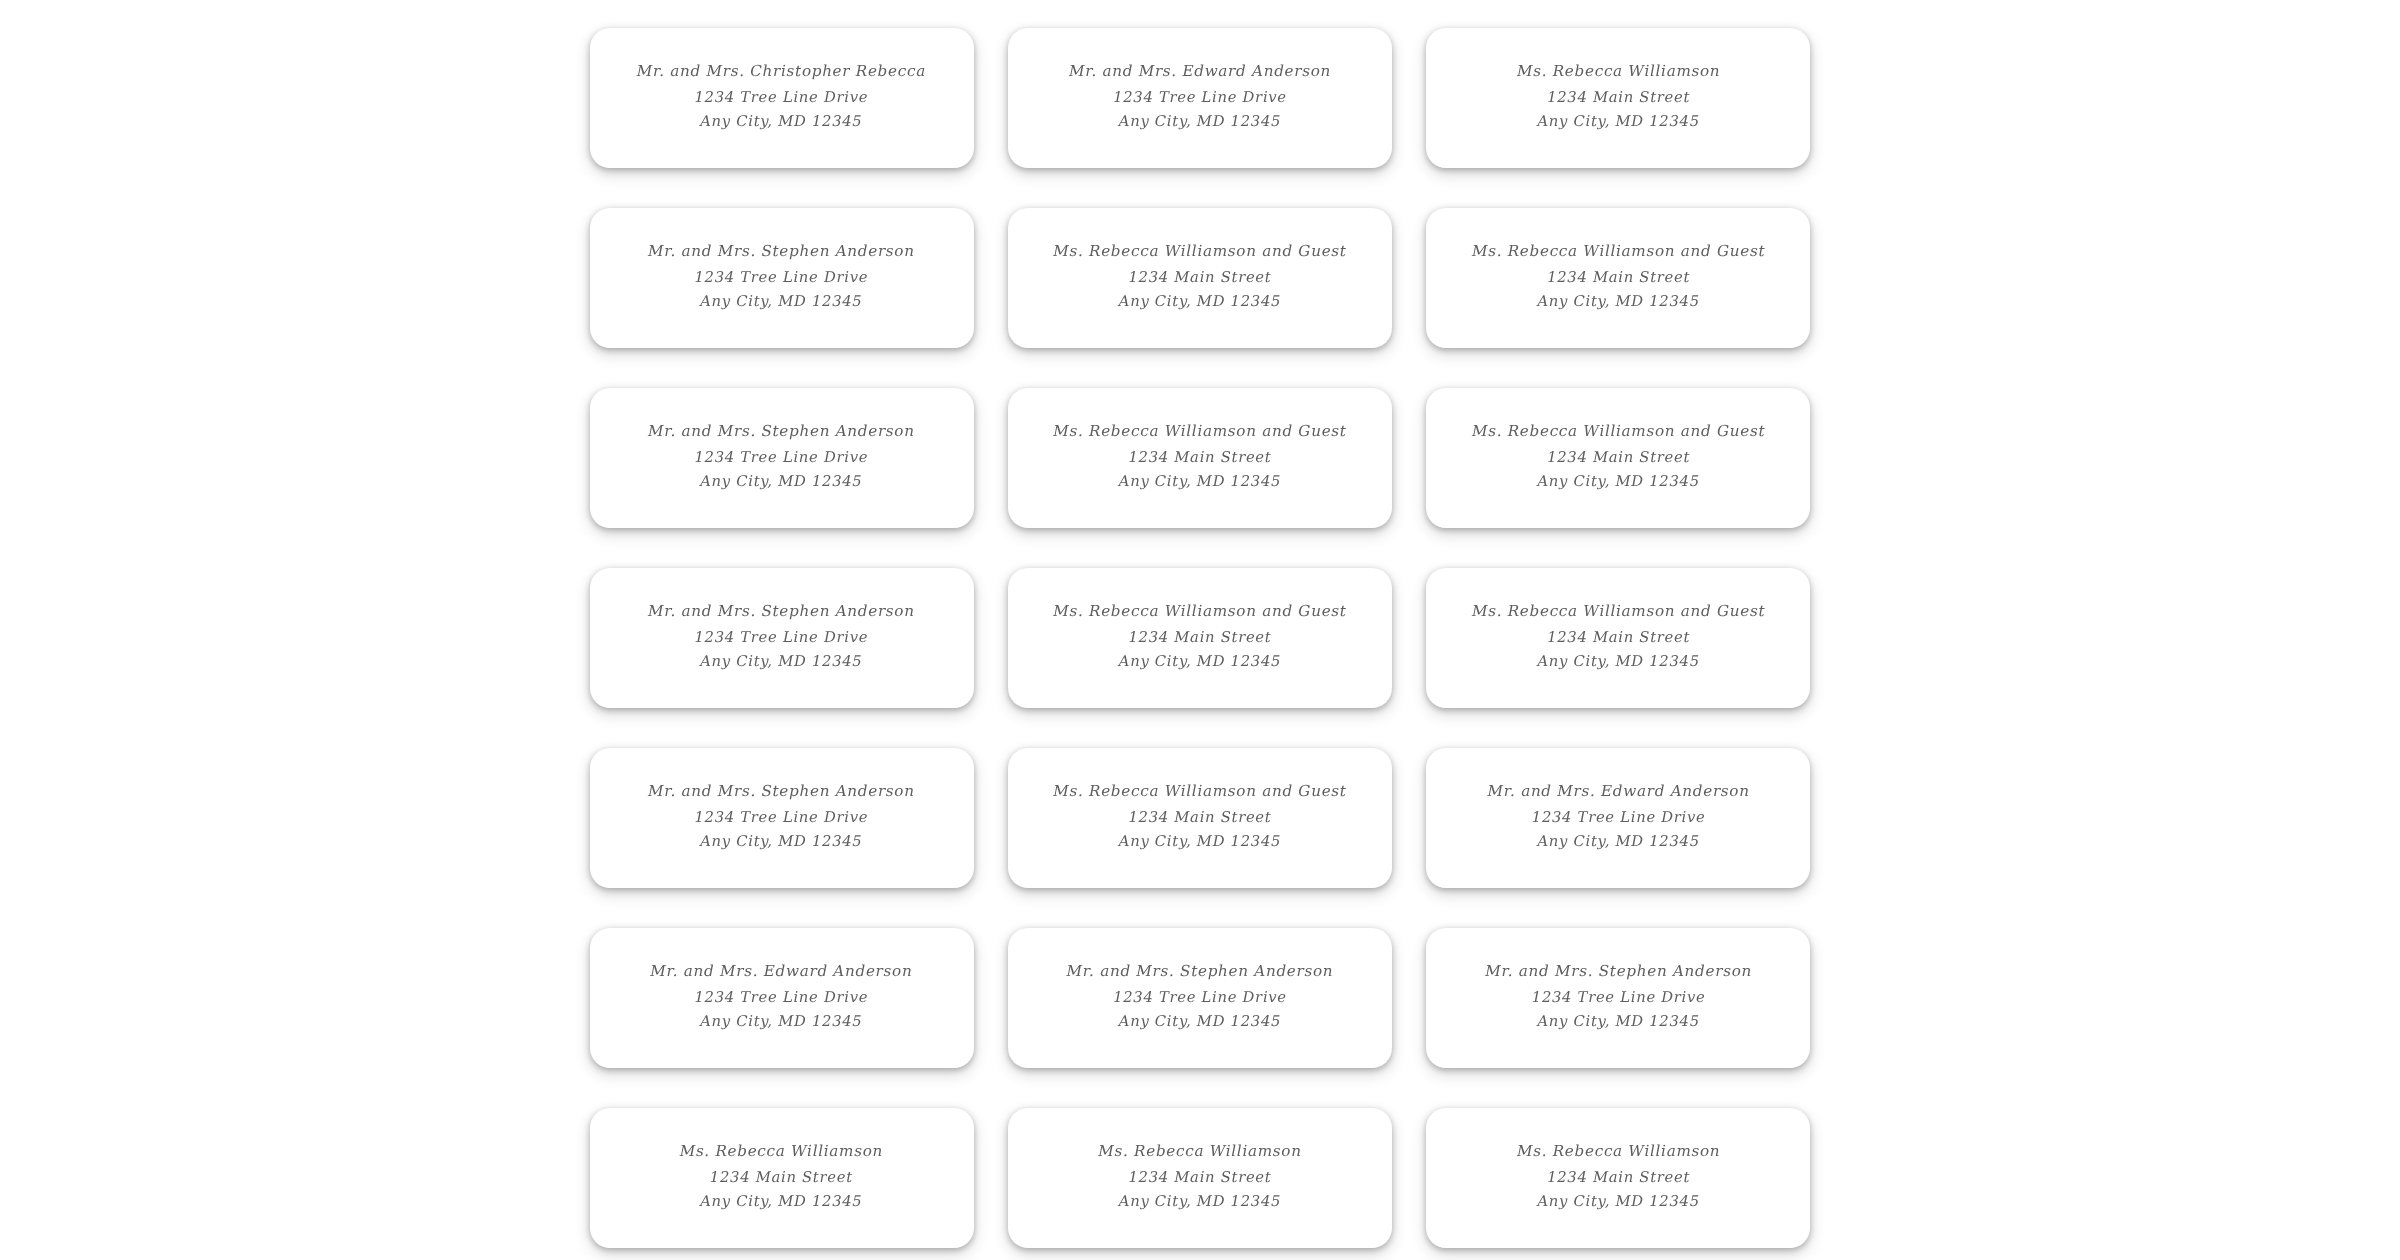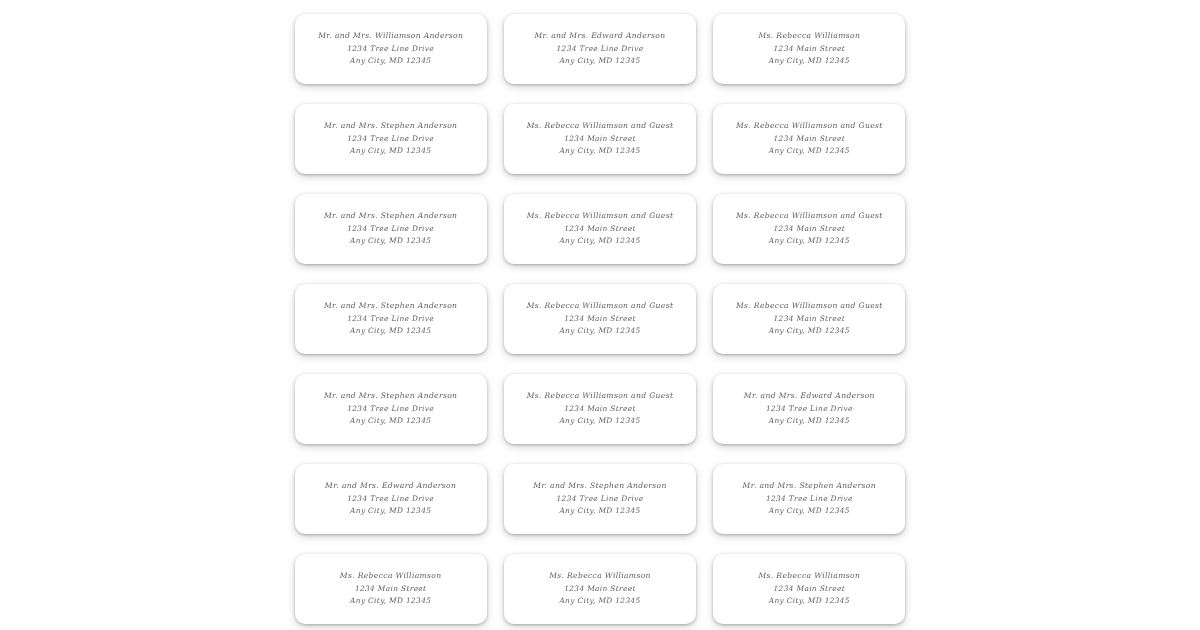--- a/index.html
+++ b/index.html
@@ -67,21 +67,21 @@
 </style>
 </head>
 <body>
 
 <div id="page">
   <div id="sheet">
     <div class="label-grid">
 
       <div class="label-cell">
         <div class="label">
-          <div class="line name">Mr. and Mrs. Williamson Anderson</div>
+          <div class="line name">Mr. and Mrs. Christopher Rebecca</div>
           <div class="line">1234 Tree Line Drive</div>
           <div class="line">Any City, MD 12345</div>
         </div>
       </div>
 
       <div class="label-cell">
         <div class="label">
           <div class="line name">Mr. and Mrs. Edward Anderson</div>
           <div class="line">1234 Tree Line Drive</div>
           <div class="line">Any City, MD 12345</div>

